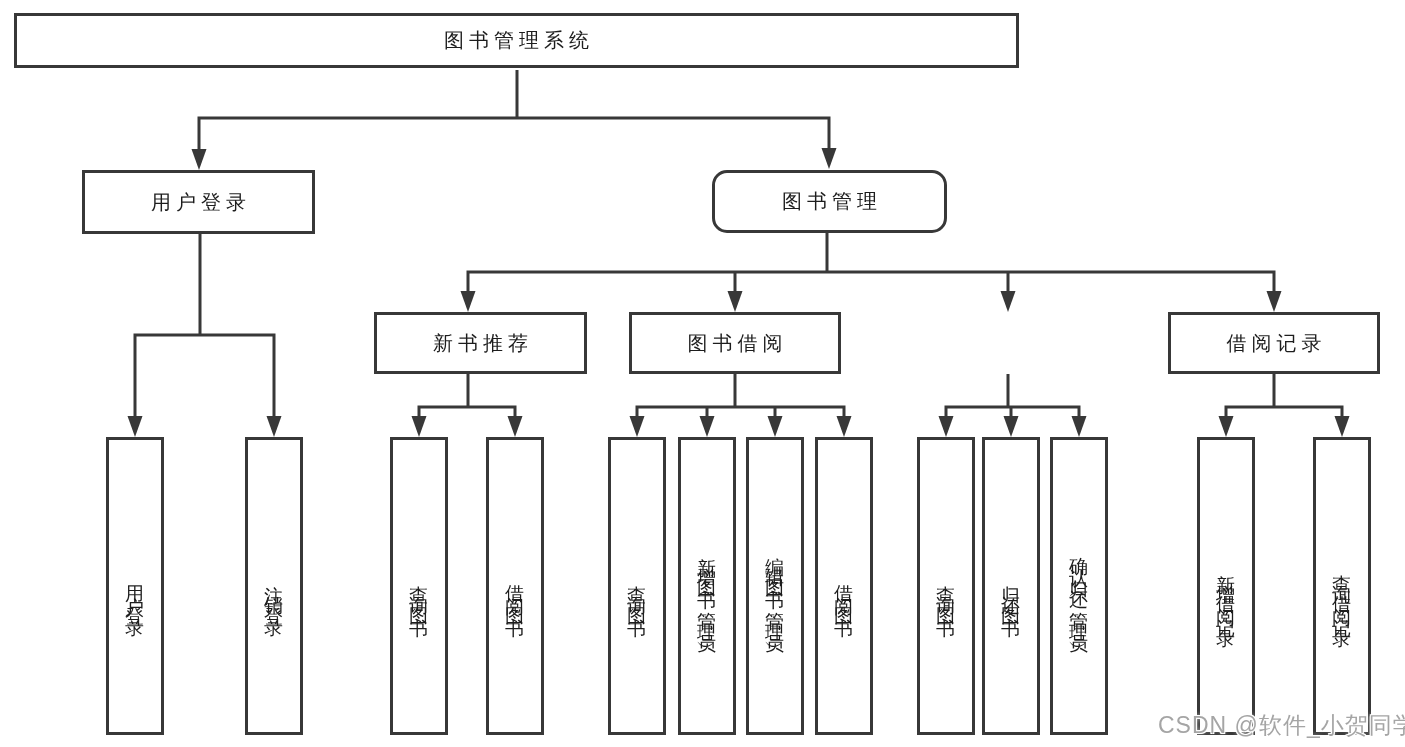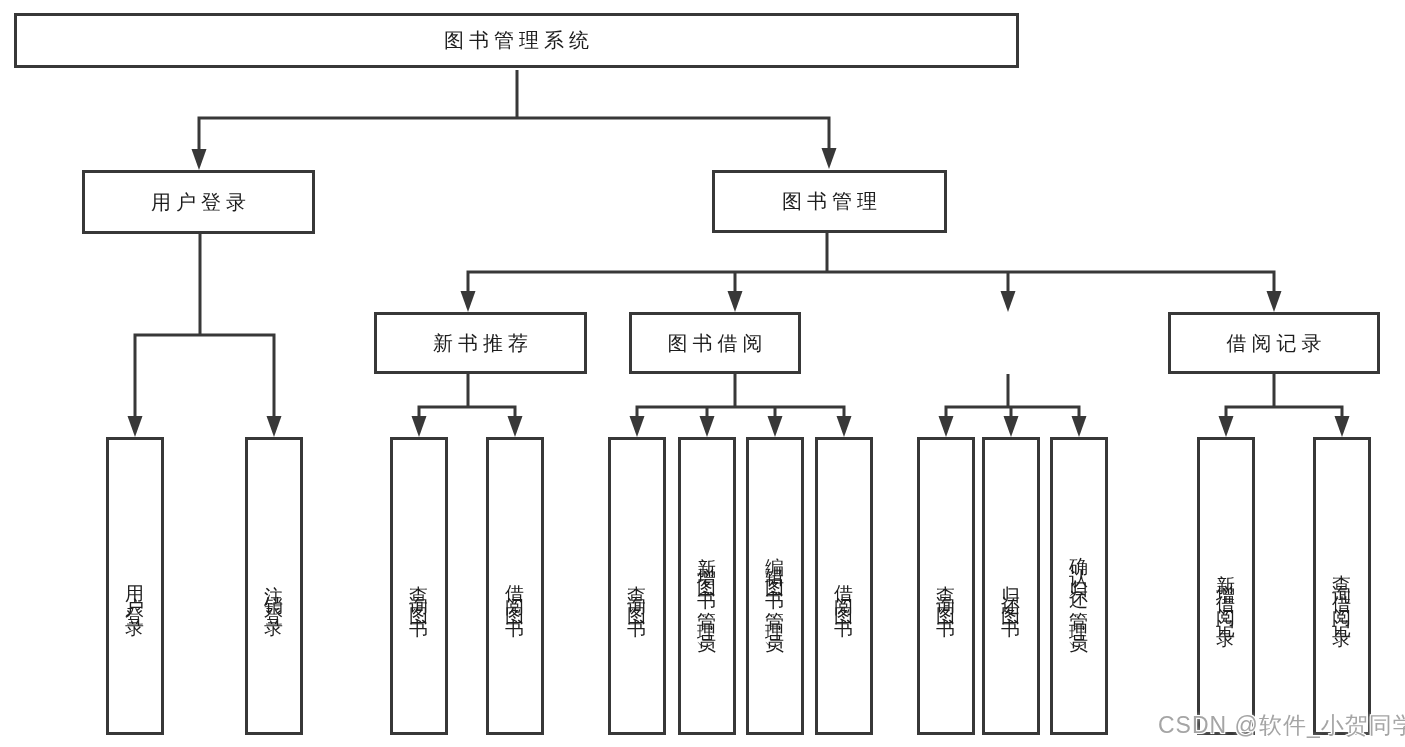--- a/index.html
+++ b/index.html
@@ -98,28 +98,28 @@
     </g>
   </svg>
 
   <div class="node" style="left:14px; top:13px; width:1005px; height:55px;">
     <span class="hlabel">图书管理系统</span>
   </div>
 
   <div class="node" style="left:82px; top:170px; width:233px; height:64px;">
     <span class="hlabel">用户登录</span>
   </div>
-  <div class="node" style="left:712px; top:170px; width:235px; height:63px;">
+  <div class="node" style="left:712px; top:170px; width:235px; height:63px;border-radius:15px;">
     <span class="hlabel">图书管理</span>
   </div>
 
   <div class="node" style="left:362px; top:312px; width:213px; height:62px;margin-left:12px;">
     <span class="hlabel">新书推荐</span>
   </div>
-  <div class="node" style="left:629px; top:312px; width:172px; height:62px;">
+  <div class="node" style="left:629px; top:312px; width:212px; height:62px;">
     <span class="hlabel">图书借阅</span>
   </div>
   <div class="node" style="left:1168px; top:312px; width:212px; height:62px;align-items:center;">
     <span class="hlabel">借阅记录</span>
   </div>
 
   <div class="node vbox" style="left:106px; top:437px; width:58px; height:298px;">
     <span class="vlabel">用户登录</span>
   </div>
   <div class="node vbox" style="left:245px; top:437px; width:58px; height:298px;">

